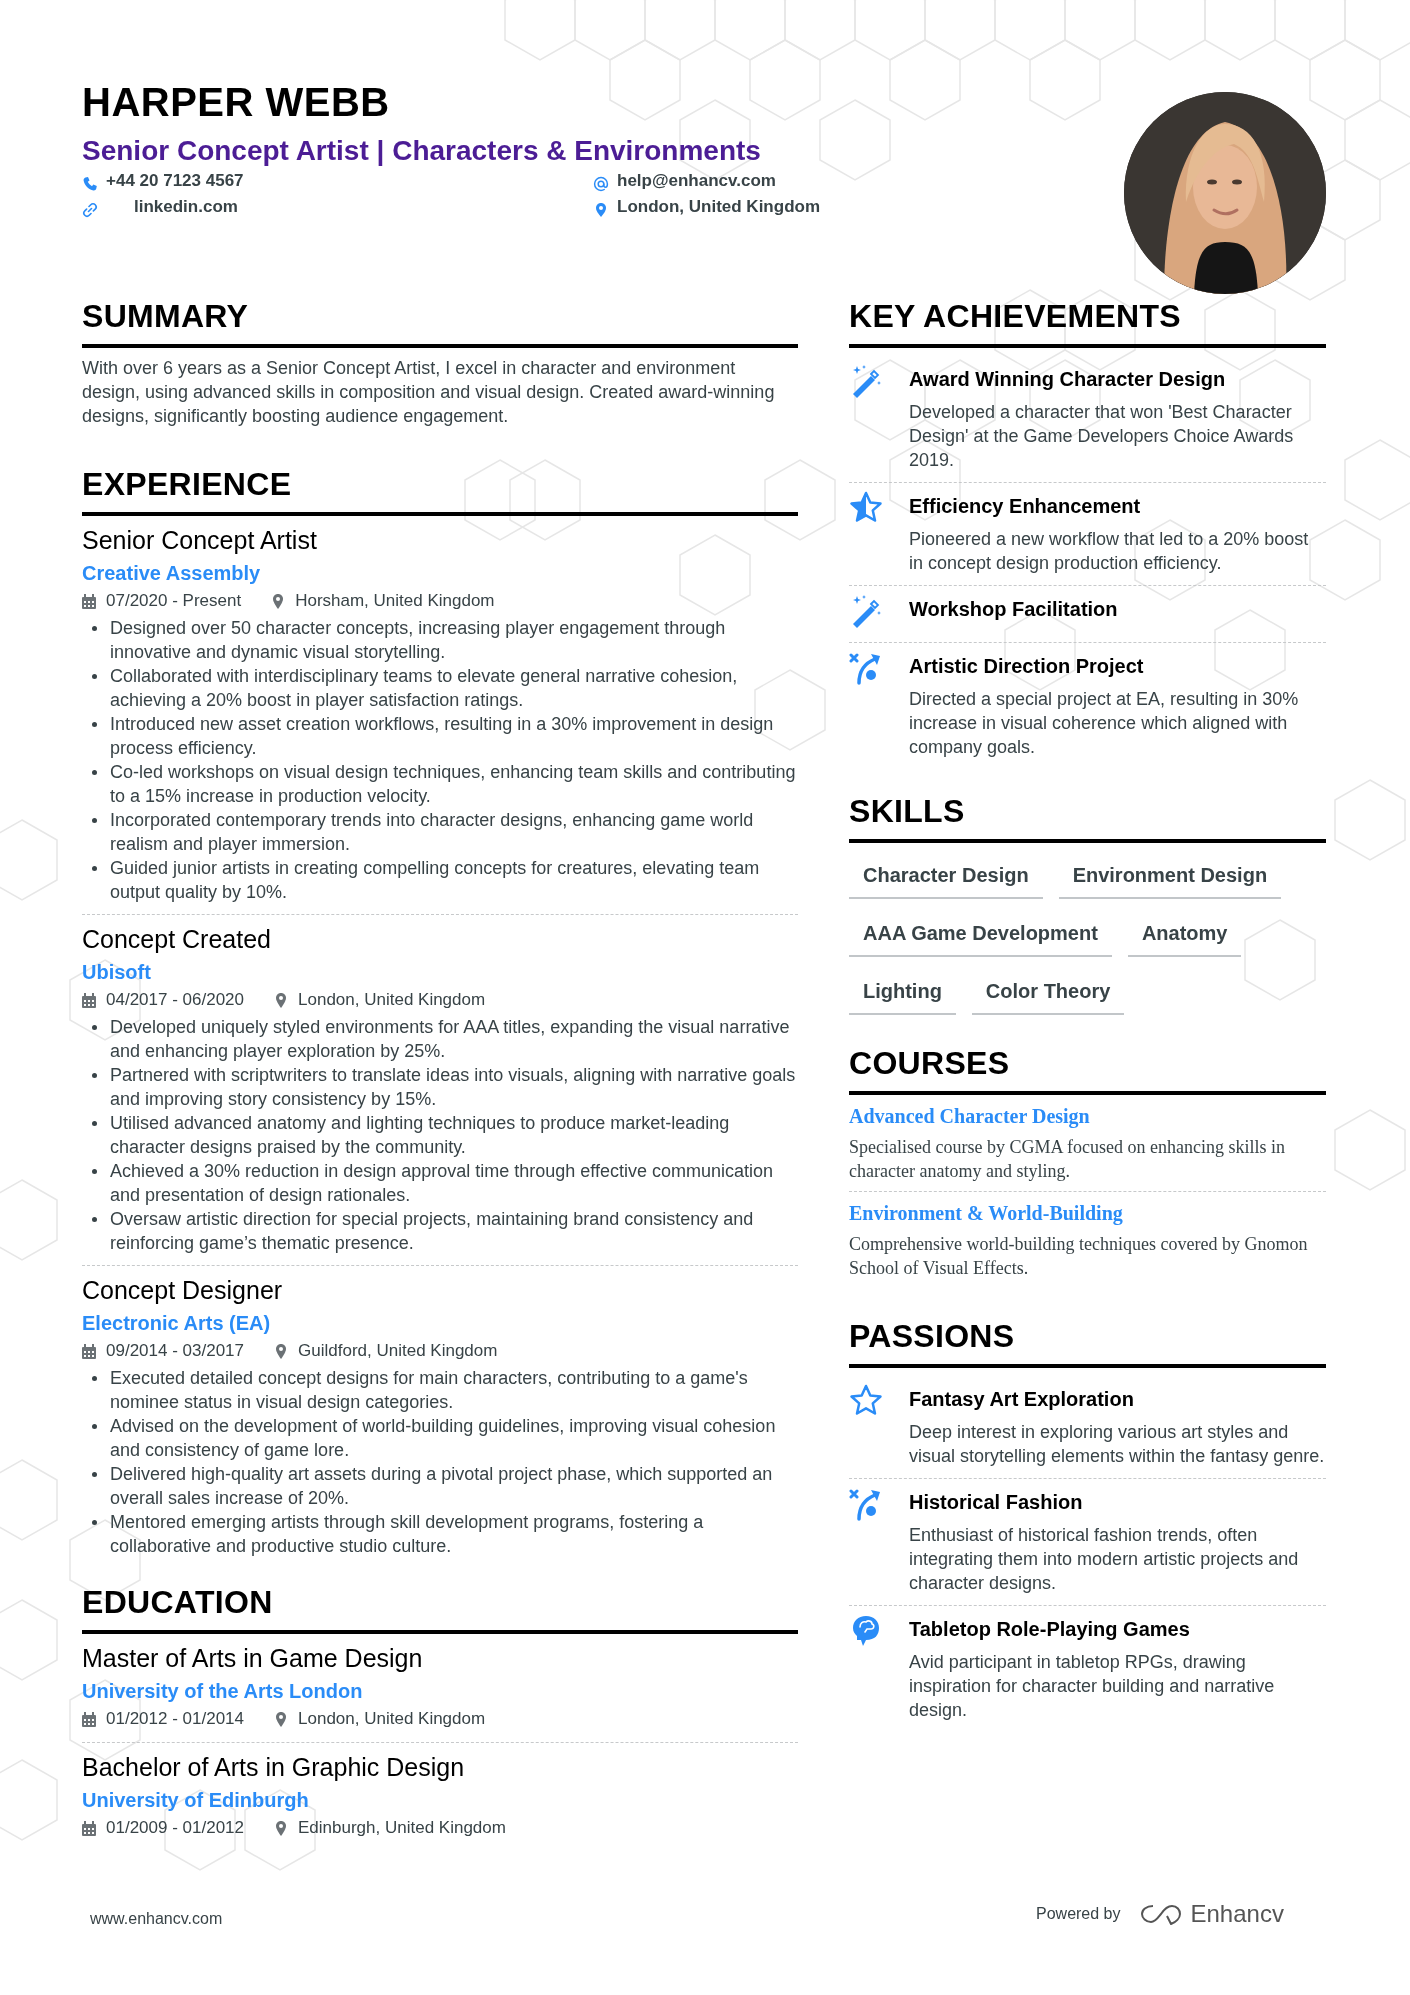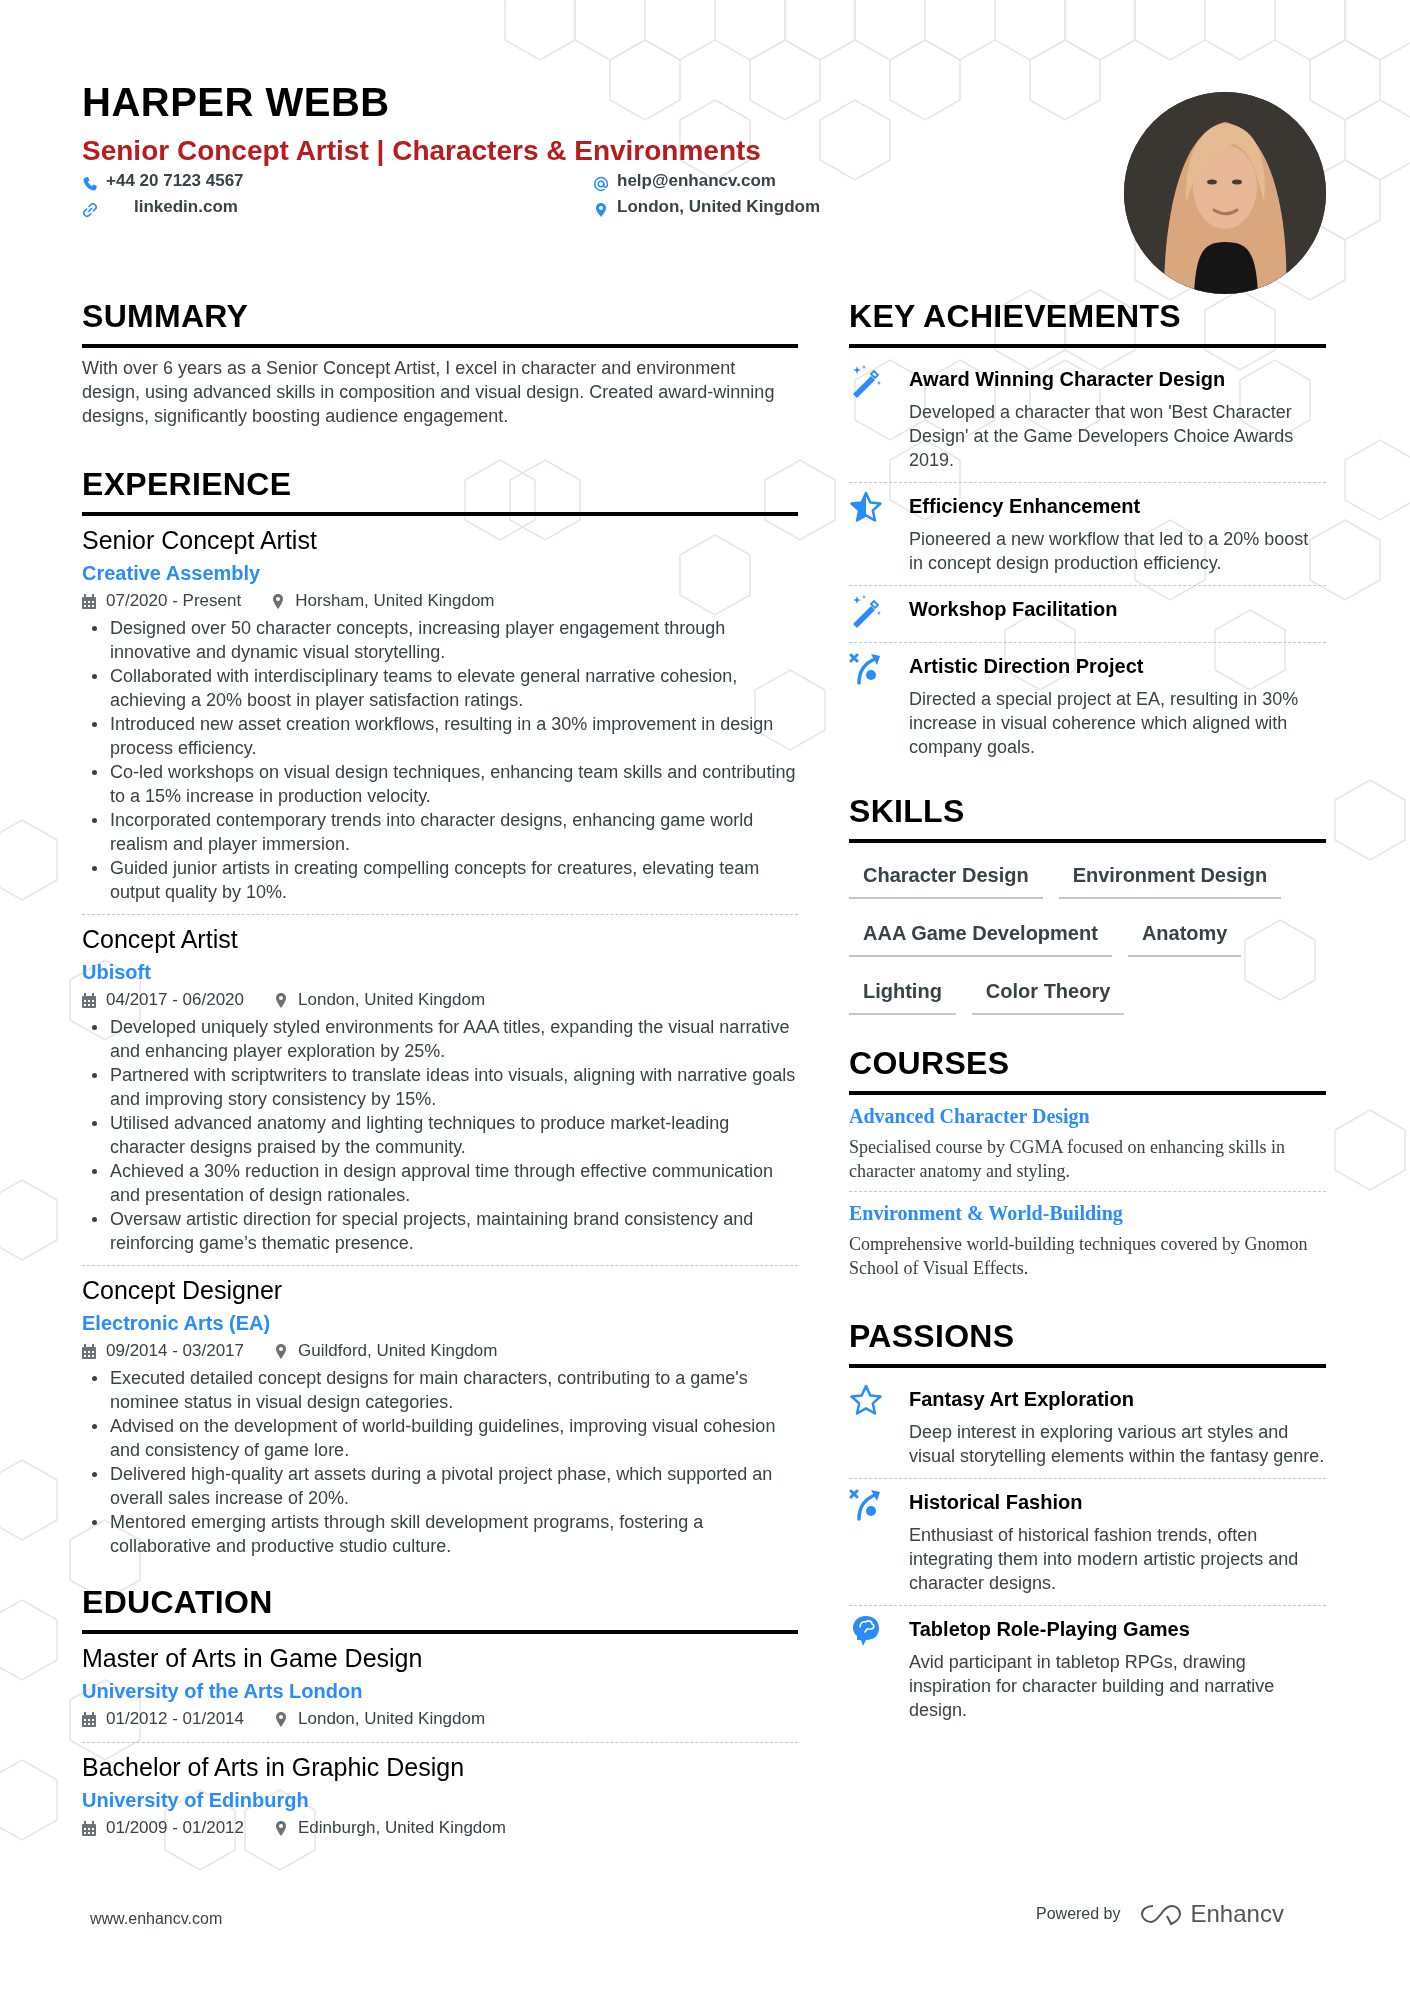--- a/index.html
+++ b/index.html
@@ -3,21 +3,21 @@
 <meta charset="utf-8">
 <style>
   * { box-sizing: border-box; margin: 0; padding: 0; }
   html, body { width: 1410px; height: 1995px; background: #ffffff; overflow: hidden; }
   body { font-family: "Liberation Sans", "DejaVu Sans", sans-serif; color: #384347; position: relative; }
   .bg-hex { position: absolute; left: 0; top: 0; width: 1410px; height: 1995px; z-index: 0; pointer-events: none; }
   .page { position: relative; z-index: 1; width: 1410px; height: 1995px; }
 
   
   .name { position: absolute; left: 82px; top: 70px; font-size: 40px; font-weight: 700; color: #000; letter-spacing: 0.5px; line-height: 64px; }
-  .headline { position: absolute; left: 82px; top: 134px; font-size: 28px; font-weight: 700; color: #b91c1c; line-height: 34px; }
+  .headline { position: absolute; left: 82px; top: 134px; font-size: 28px; font-weight: 700; color: #4c1d95; line-height: 34px; }
   .contact { position: absolute; font-size: 17px; font-weight: 700; color: #384347; display: flex; align-items: flex-end; gap: 8px; line-height: 22px; }
   .contact svg { width: 16px; height: 16px; flex: 0 0 16px; }
   .photo { position: absolute; left: 1124px; top: 92px; width: 202px; height: 202px; border-radius: 50%; overflow: hidden; background: radial-gradient(circle at 50% 40%, #4a4540 0%, #2e2b28 70%); }
 
   
   .left { position: absolute; left: 82px; top: 296px; width: 716px; }
   .right { position: absolute; left: 849px; top: 296px; width: 477px; }
 
   .section-title { font-size: 32px; font-weight: 700; color: #000; line-height: 40px; padding-bottom: 8px; border-bottom: 4px solid #000; margin-bottom: 8px; letter-spacing: 0.3px; }
   .text { font-size: 18px; line-height: 24px; color: #384347; }
@@ -208,21 +208,21 @@
           <li>Designed over 50 character concepts, increasing player engagement through innovative and dynamic visual storytelling.</li>
           <li>Collaborated with interdisciplinary teams to elevate general narrative cohesion, achieving a 20% boost in player satisfaction ratings.</li>
           <li>Introduced new asset creation workflows, resulting in a 30% improvement in design process efficiency.</li>
           <li>Co-led workshops on visual design techniques, enhancing team skills and contributing to a 15% increase in production velocity.</li>
           <li>Incorporated contemporary trends into character designs, enhancing game world realism and player immersion.</li>
           <li>Guided junior artists in creating compelling concepts for creatures, elevating team output quality by 10%.</li>
         </ul>
       </div>
 
       <div class="job">
-        <div class="job-title">Concept Artist</div>
+        <div class="job-title">Concept Created</div>
         <div class="company">Ubisoft</div>
         <div class="meta">
           <svg viewBox="0 0 14 15">
               <rect x="0" y="3" width="14" height="12" rx="1" fill="#6b7175"></rect>
               <rect x="2" y="0" width="2" height="4" fill="#6b7175"></rect>
               <rect x="10" y="0" width="2" height="4" fill="#6b7175"></rect>
               <g fill="#fff">
                 <rect x="2" y="7" width="2" height="2"></rect>
                 <rect x="6" y="7" width="2" height="2"></rect>
                 <rect x="10" y="7" width="2" height="2"></rect>

